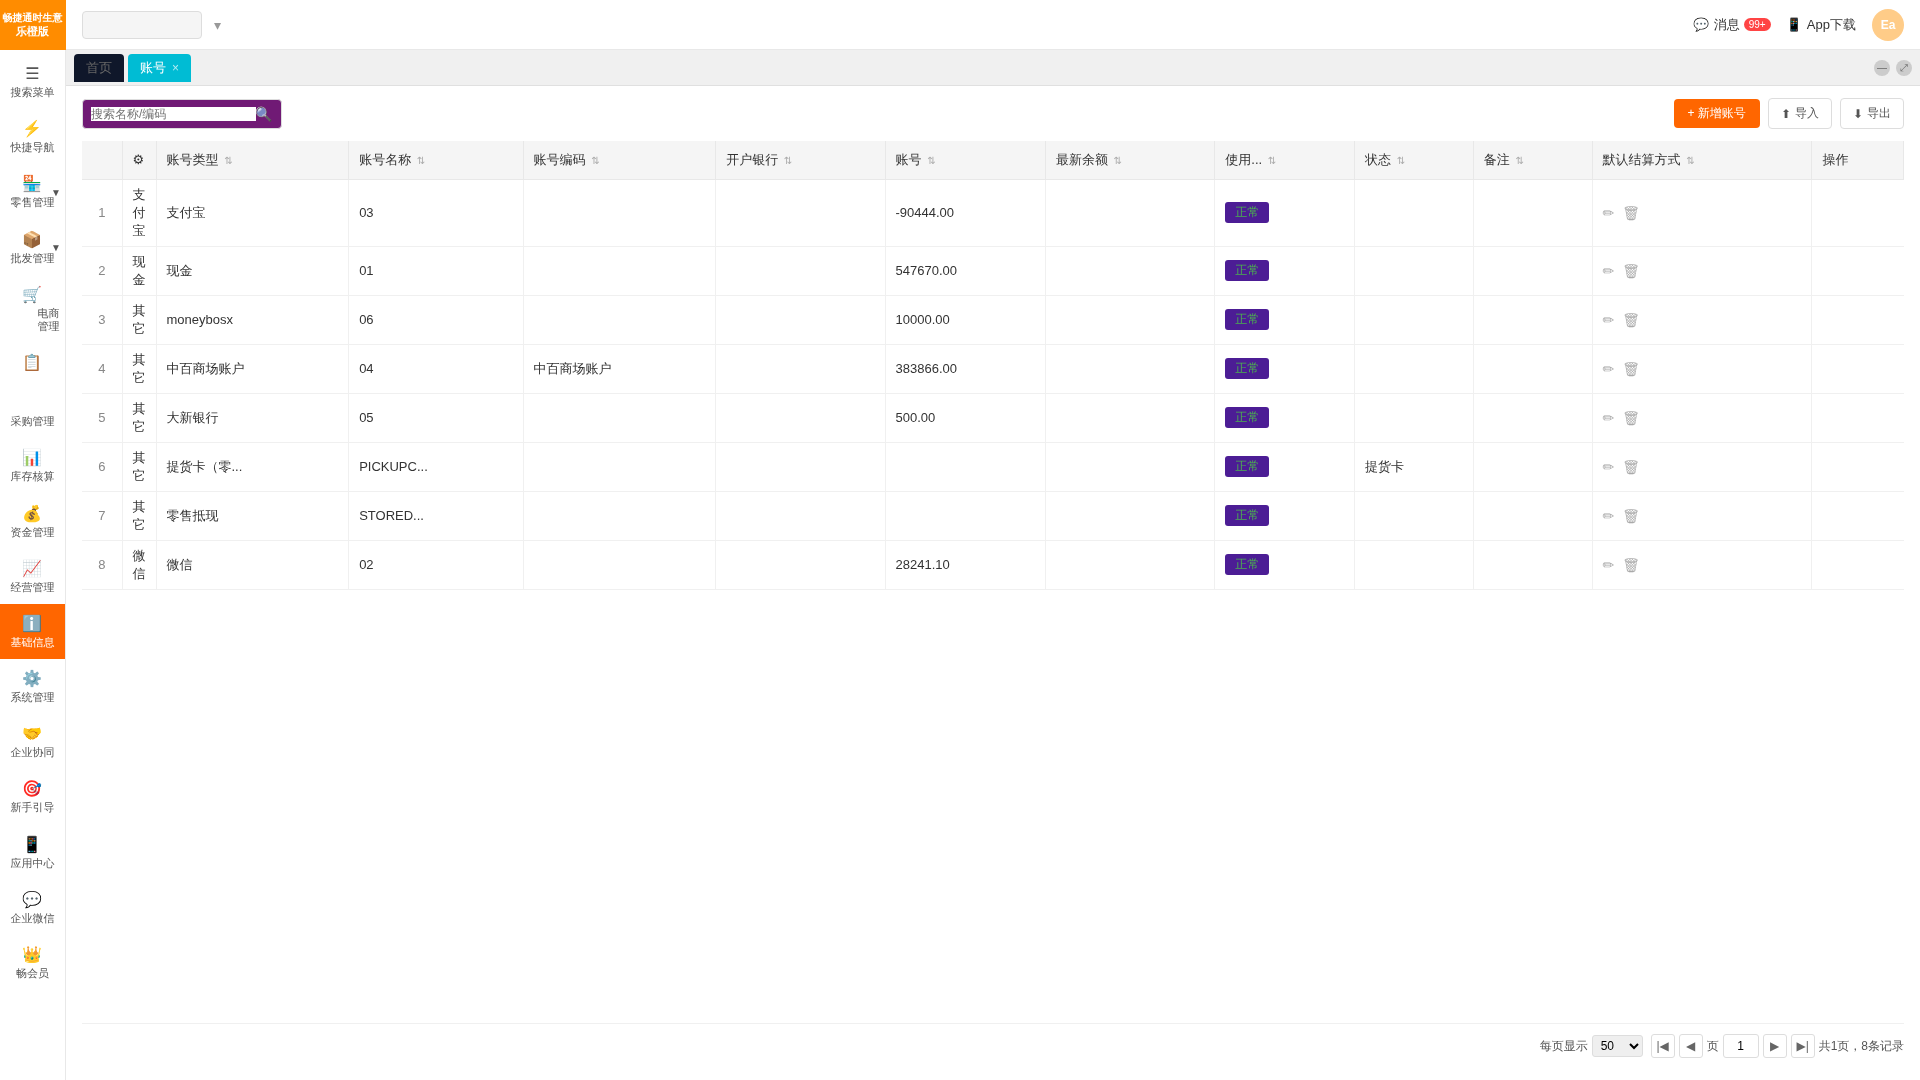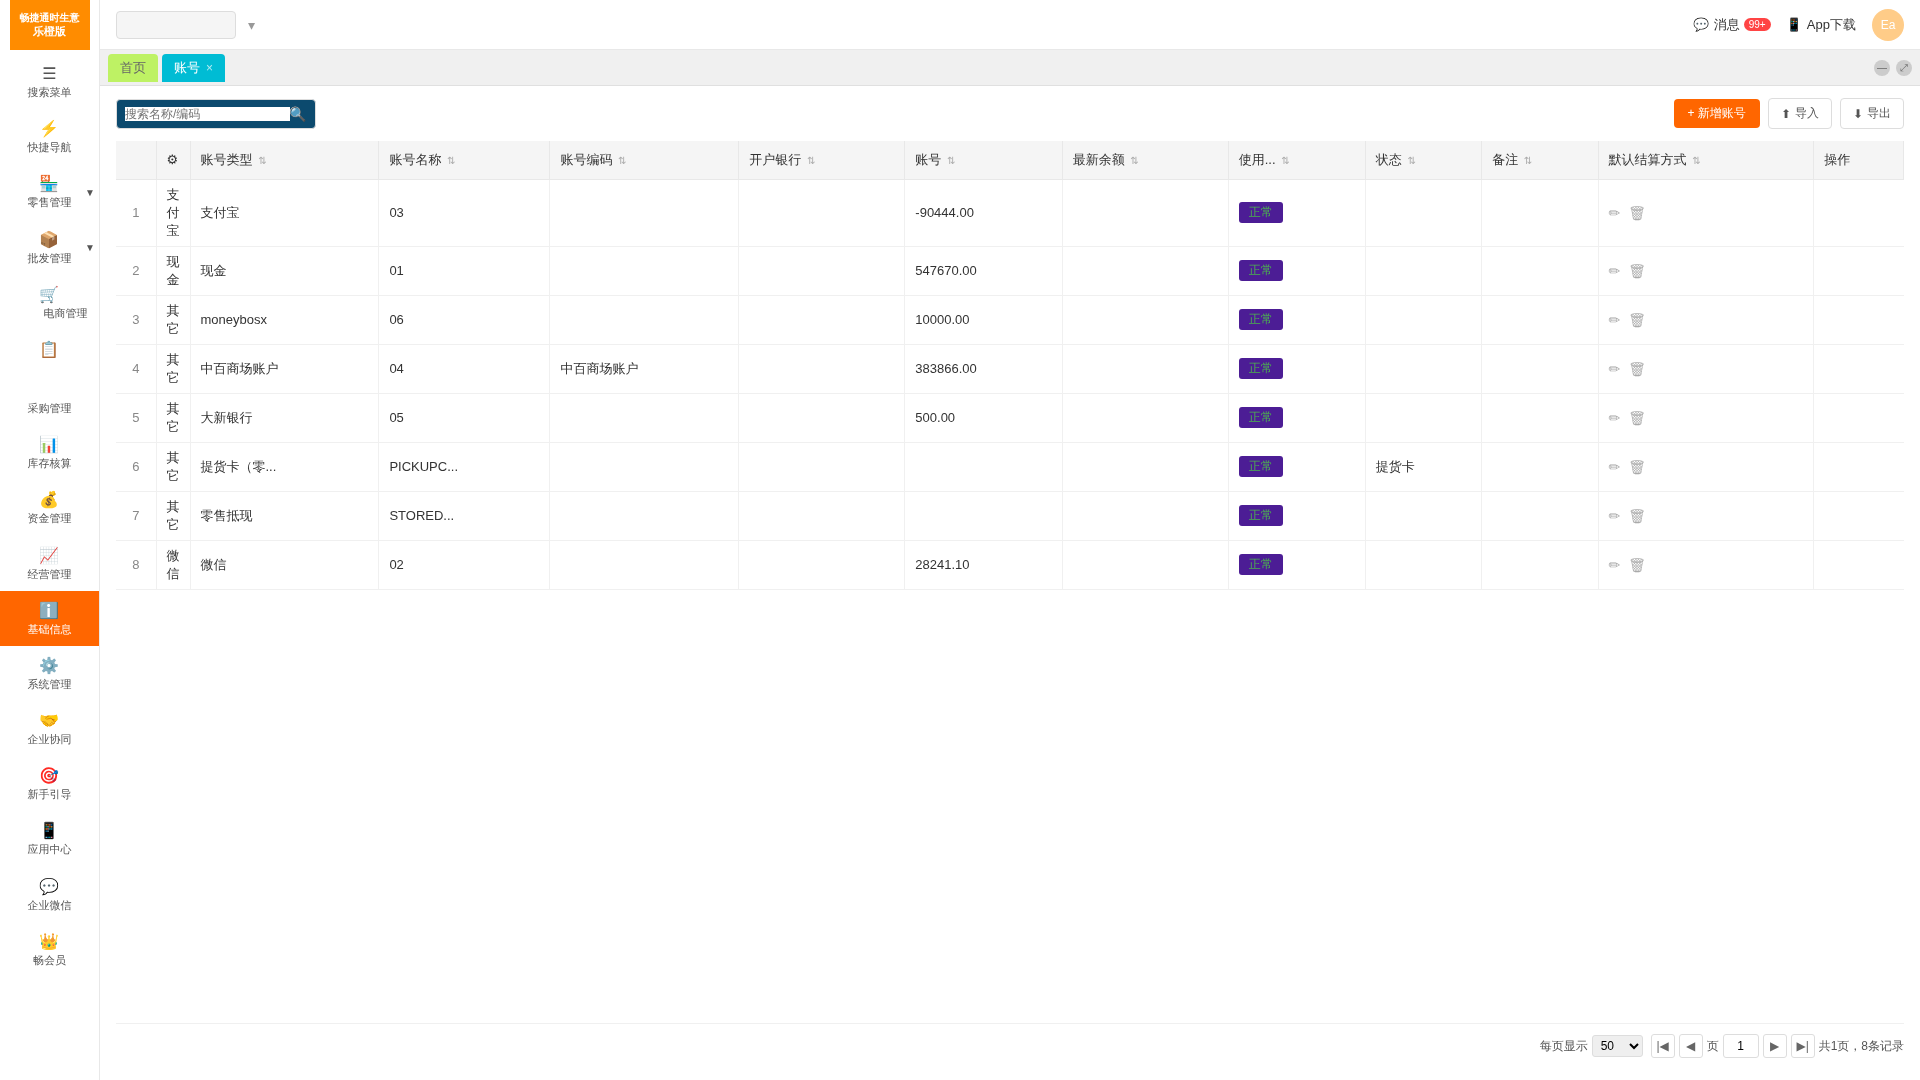--- a/index.html
+++ b/index.html
@@ -1,20 +1,20 @@
 <!DOCTYPE html>
 <html><head>
   <meta charset="utf-8">
   <style>
     * { box-sizing: border-box; margin: 0; padding: 0; }
     body { font-family: "Microsoft YaHei", "PingFang SC", sans-serif; font-size: 13px; background: #f5f5f5; display: flex; height: 1080px; overflow: hidden; }
 
     
     .sidebar {
-      width: 100px;
+      width: 66px;
       background: #fff;
       display: flex;
       flex-direction: column;
       align-items: center;
       border-right: 1px solid #e8e8e8;
       flex-shrink: 0;
     }
     .sidebar-logo {
       width: 80px;
       height: 50px;
@@ -93,20 +93,21 @@
     .avatar {
       width: 32px;
       height: 32px;
       border-radius: 50%;
       background: #ffcc88;
       display: flex;
       align-items: center;
       justify-content: center;
       font-size: 12px;
       color: #fff;
+      font-weight: bold;
     }
 
     
     .tab-bar {
       height: 36px;
       background: #f0f0f0;
       display: flex;
       align-items: center;
       padding: 0 8px;
       border-bottom: 1px solid #e0e0e0;
@@ -115,21 +116,21 @@
     }
     .tab {
       height: 28px;
       padding: 0 12px;
       border-radius: 4px 4px 0 0;
       display: flex;
       align-items: center;
       gap: 6px;
       cursor: pointer;
       font-size: 13px;
-      background: #bef264;
+      background: #0f172a;
       color: #666;
     }
     .tab.active {
       background: #00bcd4;
       color: #fff;
     }
     .tab .close-btn { font-size: 12px; line-height: 1; opacity: 0.7; }
     .tab-window-controls { margin-left: auto; display: flex; gap: 6px; }
     .win-btn { width: 16px; height: 16px; border-radius: 50%; display: flex; align-items: center; justify-content: center; font-size: 10px; cursor: pointer; background: #ccc; color: #666; }
 
@@ -151,21 +152,21 @@
       margin-bottom: 12px;
     }
     .search-box {
       display: flex;
       align-items: center;
       border: 1px solid #ddd;
       border-radius: 4px;
       padding: 0 8px;
       height: 30px;
       width: 200px;
-      background: #0c4a6e;
+      background: #701a75;
     }
     .search-box input {
       border: none;
       outline: none;
       font-size: 12px;
       flex: 1;
       color: #999;
     }
     .search-icon { color: #aaa; font-size: 14px; }
     .toolbar-right { display: flex; gap: 8px; align-items: center; }

